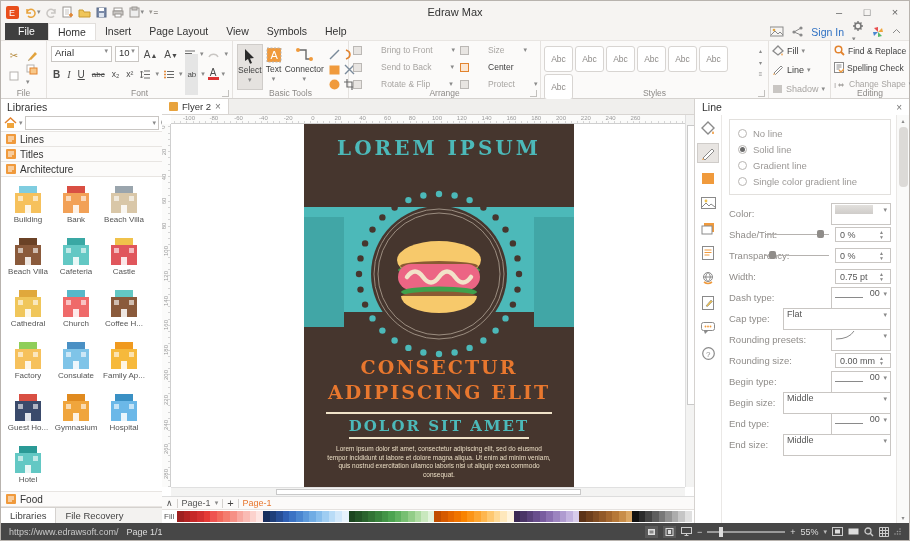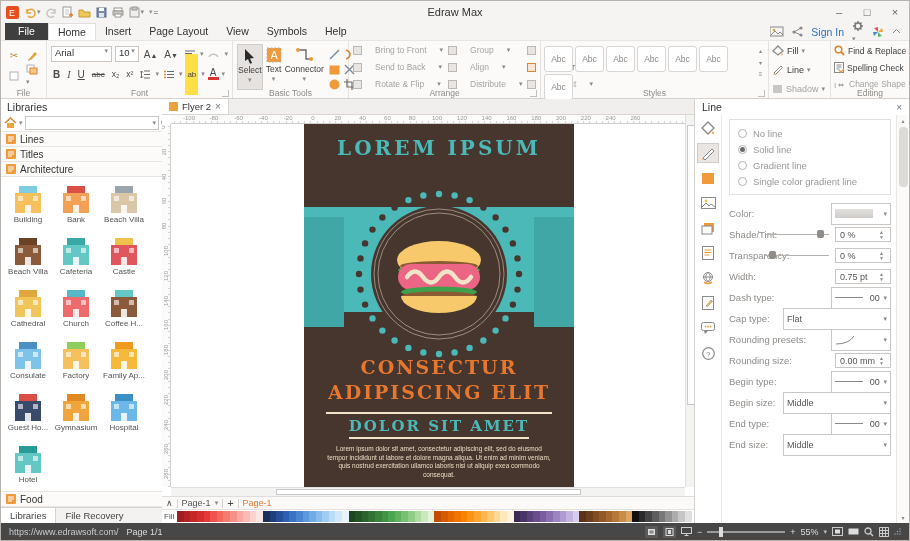--- a/index.html
+++ b/index.html
@@ -32,21 +32,21 @@
   .combo{border:1px solid #c9c6c3;background:#fff;height:16px;display:flex;justify-content:space-between;padding:0 3px;font-size:9.5px;color:#333}
   .fbtn{font-size:10px;color:#4a4a4a;padding:0 2px}
   .fbtn small{font-size:7px}
   .dn{font-size:7px;color:#8a8a8a}
   .g-basic{width:116px;padding:3px 4px;display:flex;gap:3px}
   .bigbtn{width:30px;height:46px;display:flex;flex-direction:column;align-items:center;justify-content:flex-start;font-size:8.5px;color:#3f3f3f;gap:1px;padding-top:3px}
   .bigbtn.sel{background:#e5e2df;border:1px solid #cfccc9}
   .toolgrid{display:grid;grid-template-columns:15px 15px;grid-auto-rows:15px;align-items:center;justify-items:center;margin-top:3px}
   .g-arrange{width:192px;padding:4px 4px;display:flex}
   .arrcol{display:flex;flex-direction:column;justify-content:space-between;height:44px;margin-right:5px}
-  .arritem{display:flex;align-items:center;gap:13px;font-size:8.5px;color:#a8a5a2;white-space:nowrap}
+  .arritem{display:flex;align-items:center;gap:19px;font-size:8.5px;color:#a8a5a2;white-space:nowrap}
   .arritem.en{color:#3d3d3d}
   .arrico{width:9px;height:9px;border:1px solid #bbb8b5;background:#e8e5e2;flex:0 0 auto}
   .arritem.en .arrico{border-color:#e2832e;background:#fbe6d2}
   .g-styles{width:228px;padding:4px 2px 12px;display:flex;align-items:flex-start}
   .stylebox{width:29px;height:26px;border:1px solid #d8d5d2;border-radius:3px;background:#fff;color:#8d8a87;font-size:8.5px;display:flex;align-items:center;justify-content:center;margin:1px}
   .styscroll{width:11px;display:flex;flex-direction:column;align-items:center;gap:5px;color:#8a8a8a;font-size:6px;padding-top:2px}
   .g-fls{width:62px;padding:4px 3px;display:flex;flex-direction:column;justify-content:space-between}
   .flsrow{display:flex;align-items:center;gap:3px;font-size:9px;color:#3d3d3d;white-space:nowrap}
   .flsrow.dis{color:#a8a5a2}
   .g-edit{width:78px;padding:4px 3px;display:flex;flex-direction:column;justify-content:space-between;border-right:none}
@@ -105,21 +105,21 @@
   .rp-ic{width:22px;height:20px;display:flex;align-items:center;justify-content:center;border:1px solid transparent}
   .rp-ic.sel{background:#e8e5e2;border-color:#cfccc9}
   .rp-body{position:absolute;left:27px;top:18px;right:13px;bottom:0;padding:2px 5px 0 7px}
   .radiobox{border:1px solid #e2e0dd;padding:5px 8px;margin-bottom:8px}
   .radio{display:flex;align-items:center;gap:6px;height:16px;color:#9b9896;font-size:9.5px}
   .rb{width:9px;height:9px;border:1px solid #b8b5b2;border-radius:50%;display:flex;align-items:center;justify-content:center;flex:0 0 auto}
   .rb i{width:5px;height:5px;background:#6a6a6a;border-radius:50%}
   .frow{position:relative;height:21px;display:flex;align-items:center;font-size:9.5px;color:#8f8c89}
   .spin{position:absolute;right:0;width:56px;height:15px;border:1px solid #c9c6c3;display:flex;align-items:center;padding:0 12px 0 4px;color:#555;font-size:9px;background:#fff}
   .spin .ud{position:absolute;right:1px;top:0;bottom:0;width:10px;display:flex;flex-direction:column;align-items:center;justify-content:center;font-size:5px;color:#888;line-height:5px}
-  .drop{position:absolute;right:0;height:15px;border:1px solid #c9c6c3;display:flex;align-items:center;justify-content:space-between;padding:10px 3px;color:#555;font-size:9px;background:#fff}
+  .drop{position:absolute;right:0;height:15px;border:1px solid #c9c6c3;display:flex;align-items:flex-end;justify-content:space-between;padding:10px 3px;color:#555;font-size:9px;background:#fff}
   .drop.wide{width:108px}.drop.mid{width:60px}
   .lineglyph{display:inline-block;width:28px;border-top:1px solid #8a8a8a;margin-right:3px}
   .slider{position:absolute;right:62px;width:64px;height:15px}
   .slider i{position:absolute;left:0;right:0;top:7px;height:1px;background:#b5b2af}
   .slider b{position:absolute;top:3px;width:7px;height:8px;background:#8f8c89;border-radius:2px}
   .rp-scroll{position:absolute;right:0;top:16px;width:13px;bottom:0;background:#fafaf9;border-left:1px solid #eae8e6;display:flex;flex-direction:column;align-items:center;justify-content:space-between;font-size:6px;color:#8a8a8a;padding:2px 0}
   .rp-thumb{position:absolute;top:12px;left:2px;width:9px;height:60px;background:#dcdad7;border-radius:4px}
   
   .status{position:absolute;left:0;right:0;bottom:0;height:17px;background:#474747;display:flex;align-items:center;color:#ddd;font-size:9px;padding:0 8px;gap:8px}
   .slink{color:#c9c9c9;}
@@ -305,21 +305,21 @@
           <span class="dn">▾</span>
         <span class="fbtn">
             <svg width="10" height="9">
               <circle cx="1" cy="1.5" r="1" fill="#e2832e"></circle>
               <circle cx="1" cy="4.5" r="1" fill="#e2832e"></circle>
               <circle cx="1" cy="7.5" r="1" fill="#e2832e"></circle>
               <path d="M3 1.5h7 M3 4.5h7 M3 7.5h7" stroke="#6a6a6a"></path>
             </svg>
           </span>
           <span class="dn">▾</span>
-        <span class="fbtn" style="background:#fde047;font-size:8px;padding:16px 2px">ab</span>
+        <span class="fbtn" style="background:#e5e5e5;font-size:8px;padding:16px 2px">ab</span>
           <span class="dn">▾</span>
         <span class="fbtn" style="border-bottom:3px solid #d33;line-height:9px">A</span>
           <span class="dn">▾</span>
       </div>
       <div class="rlabel">Font</div>
       <span class="launcher"></span>
     </div>
 
     <div class="rgroup g-basic">
       <div class="bigbtn sel">
@@ -390,37 +390,20 @@
               <span class="dn">▾</span>
             </span>
             <span class="arritem">
               <span class="arrico"></span>
               <span>Send to Back</span>
               <span class="dn">▾</span>
             </span>
             <span class="arritem">
               <span class="arrico"></span>
               <span>Rotate &amp; Flip</span>
-              <span class="dn">▾</span>
-            </span>
-          </span>
-          <span class="arrcol">
-            <span class="arritem">
-              <span class="arrico"></span>
-              <span>Group</span>
-              <span class="dn">▾</span>
-            </span>
-            <span class="arritem">
-              <span class="arrico"></span>
-              <span>Align</span>
-              <span class="dn">▾</span>
-            </span>
-            <span class="arritem">
-              <span class="arrico"></span>
-              <span>Distribute</span>
               <span class="dn">▾</span>
             </span>
           </span>
           <span class="arrcol">
             <span class="arritem">
               <span class="arrico"></span>
               <span>Size</span>
               <span class="dn">▾</span>
             </span>
             <span class="arritem en">
@@ -688,40 +671,40 @@
                 <rect x="15" y="24" width="6" height="8" fill="#fff" opacity=".85"></rect>
                 <rect x="8" y="15" width="5" height="5" fill="#fff" opacity=".6"></rect>
                 <rect x="23" y="15" width="5" height="5" fill="#fff" opacity=".6"></rect>
               </svg>
             </span>
             <span class="lbl">Coffee H...</span>
           </div>
           <div class="cell">
             <span>
               <svg width="36" height="34" viewBox="0 0 36 34">
+                <rect x="5" y="12" width="26" height="20" fill="#f6c15c"></rect>
+                <rect x="9" y="5" width="18" height="7" fill="#8fce5a"></rect>
+                <rect x="15" y="24" width="6" height="8" fill="#fff" opacity=".85"></rect>
+                <rect x="8" y="15" width="5" height="5" fill="#fff" opacity=".6"></rect>
+                <rect x="23" y="15" width="5" height="5" fill="#fff" opacity=".6"></rect>
+              </svg>
+            </span>
+            <span class="lbl">Factory</span>
+          </div>
+          <div class="cell">
+            <span>
+              <svg width="36" height="34" viewBox="0 0 36 34">
                 <rect x="5" y="12" width="26" height="20" fill="#7fc4e8"></rect>
                 <rect x="9" y="5" width="18" height="7" fill="#4a90c4"></rect>
                 <rect x="15" y="24" width="6" height="8" fill="#fff" opacity=".85"></rect>
                 <rect x="8" y="15" width="5" height="5" fill="#fff" opacity=".6"></rect>
                 <rect x="23" y="15" width="5" height="5" fill="#fff" opacity=".6"></rect>
               </svg>
             </span>
             <span class="lbl">Consulate</span>
-          </div>
-          <div class="cell">
-            <span>
-              <svg width="36" height="34" viewBox="0 0 36 34">
-                <rect x="5" y="12" width="26" height="20" fill="#f6c15c"></rect>
-                <rect x="9" y="5" width="18" height="7" fill="#8fce5a"></rect>
-                <rect x="15" y="24" width="6" height="8" fill="#fff" opacity=".85"></rect>
-                <rect x="8" y="15" width="5" height="5" fill="#fff" opacity=".6"></rect>
-                <rect x="23" y="15" width="5" height="5" fill="#fff" opacity=".6"></rect>
-              </svg>
-            </span>
-            <span class="lbl">Factory</span>
           </div>
           <div class="cell">
             <span>
               <svg width="36" height="34" viewBox="0 0 36 34">
                 <rect x="5" y="12" width="26" height="20" fill="#f6b93c"></rect>
                 <rect x="9" y="5" width="18" height="7" fill="#f09a1f"></rect>
                 <rect x="15" y="24" width="6" height="8" fill="#fff" opacity=".85"></rect>
                 <rect x="8" y="15" width="5" height="5" fill="#fff" opacity=".6"></rect>
                 <rect x="23" y="15" width="5" height="5" fill="#fff" opacity=".6"></rect>
               </svg>

